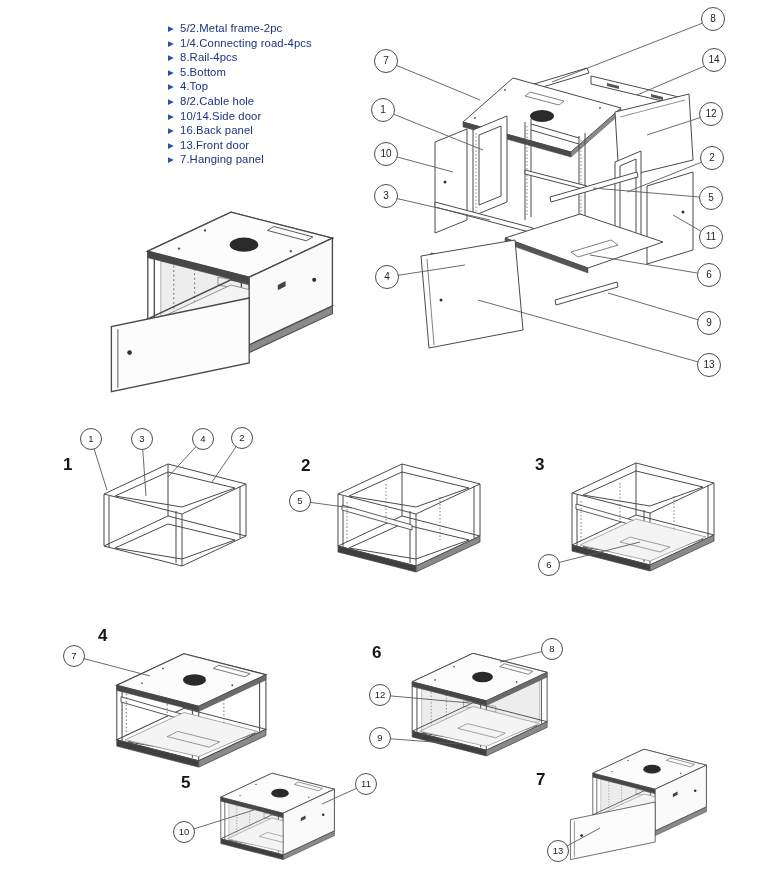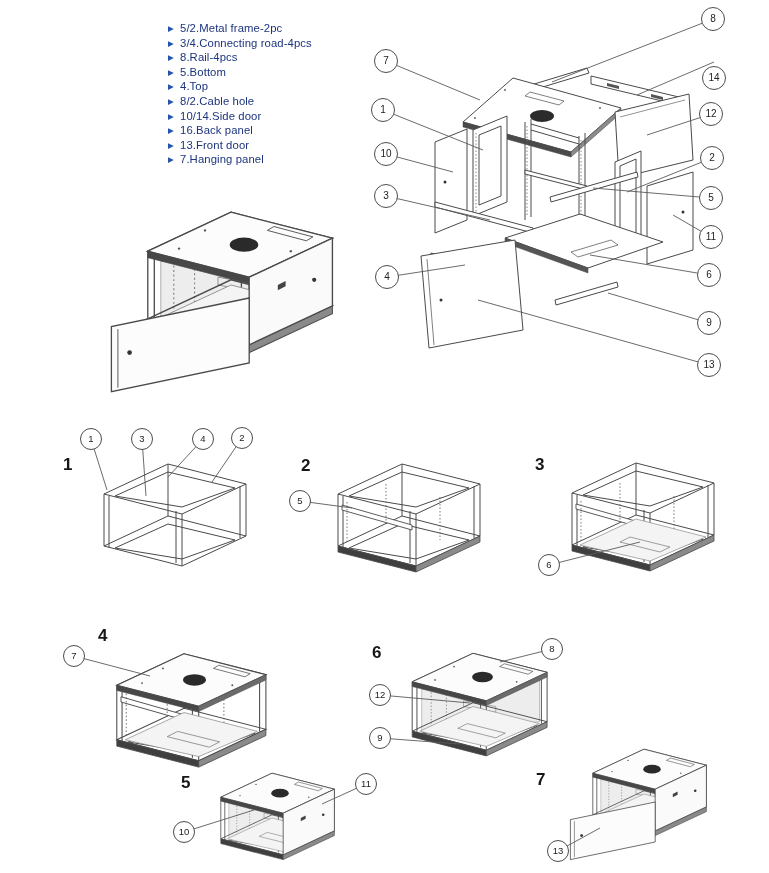--- a/index.html
+++ b/index.html
@@ -72,21 +72,21 @@
   </defs>
 </svg>
 
 <div id="parts-list">
   <div class="pl-item">
       <span class="pl-bullet">▶</span>
       <span>5/2.Metal frame-2pc</span>
     </div>
   <div class="pl-item">
       <span class="pl-bullet">▶</span>
-      <span>3/4.Connecting road-4pcs</span>
+      <span>1/4.Connecting road-4pcs</span>
     </div>
   <div class="pl-item">
       <span class="pl-bullet">▶</span>
       <span>8.Rail-4pcs</span>
     </div>
   <div class="pl-item">
       <span class="pl-bullet">▶</span>
       <span>5.Bottom</span>
     </div>
   <div class="pl-item">
@@ -276,21 +276,21 @@
     <line x1="380" y1="695" x2="470" y2="703"></line>
     <line x1="380" y1="738" x2="460" y2="744"></line>
     <line x1="184" y1="832" x2="254" y2="810"></line>
     <line x1="366" y1="784" x2="322" y2="804"></line>
     <line x1="558" y1="851" x2="600" y2="828"></line>
   </g>
 </svg>
 
 <div class="co co-lg" style="left:386px;top:61px">7</div>
 <div class="co co-lg" style="left:713px;top:19px">8</div>
-<div class="co co-lg" style="left:714px;top:78px">14</div>
+<div class="co co-lg" style="left:714px;top:60px">14</div>
 <div class="co co-lg" style="left:383px;top:110px">1</div>
 <div class="co co-lg" style="left:711px;top:114px">12</div>
 <div class="co co-lg" style="left:386px;top:154px">10</div>
 <div class="co co-lg" style="left:712px;top:158px">2</div>
 <div class="co co-lg" style="left:386px;top:196px">3</div>
 <div class="co co-lg" style="left:711px;top:198px">5</div>
 <div class="co co-lg" style="left:711px;top:237px">11</div>
 <div class="co co-lg" style="left:387px;top:277px">4</div>
 <div class="co co-lg" style="left:709px;top:275px">6</div>
 <div class="co co-lg" style="left:709px;top:323px">9</div>

